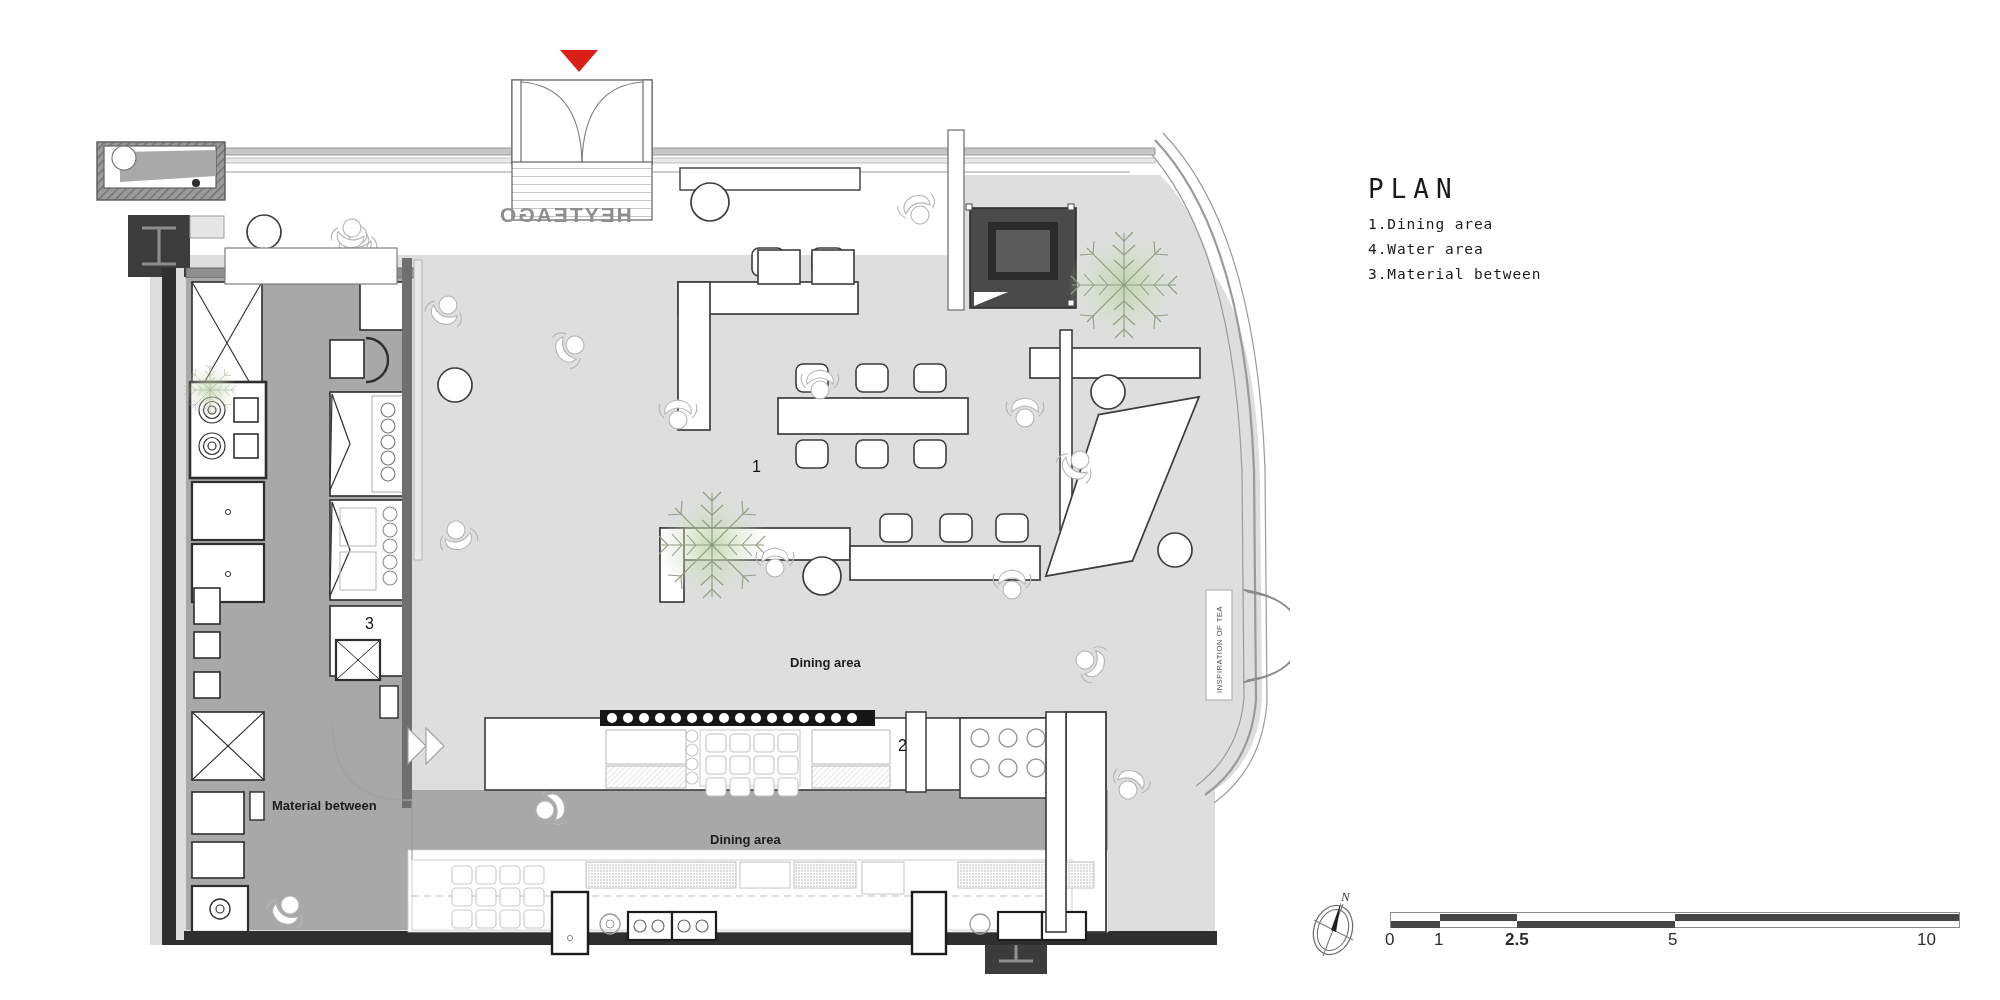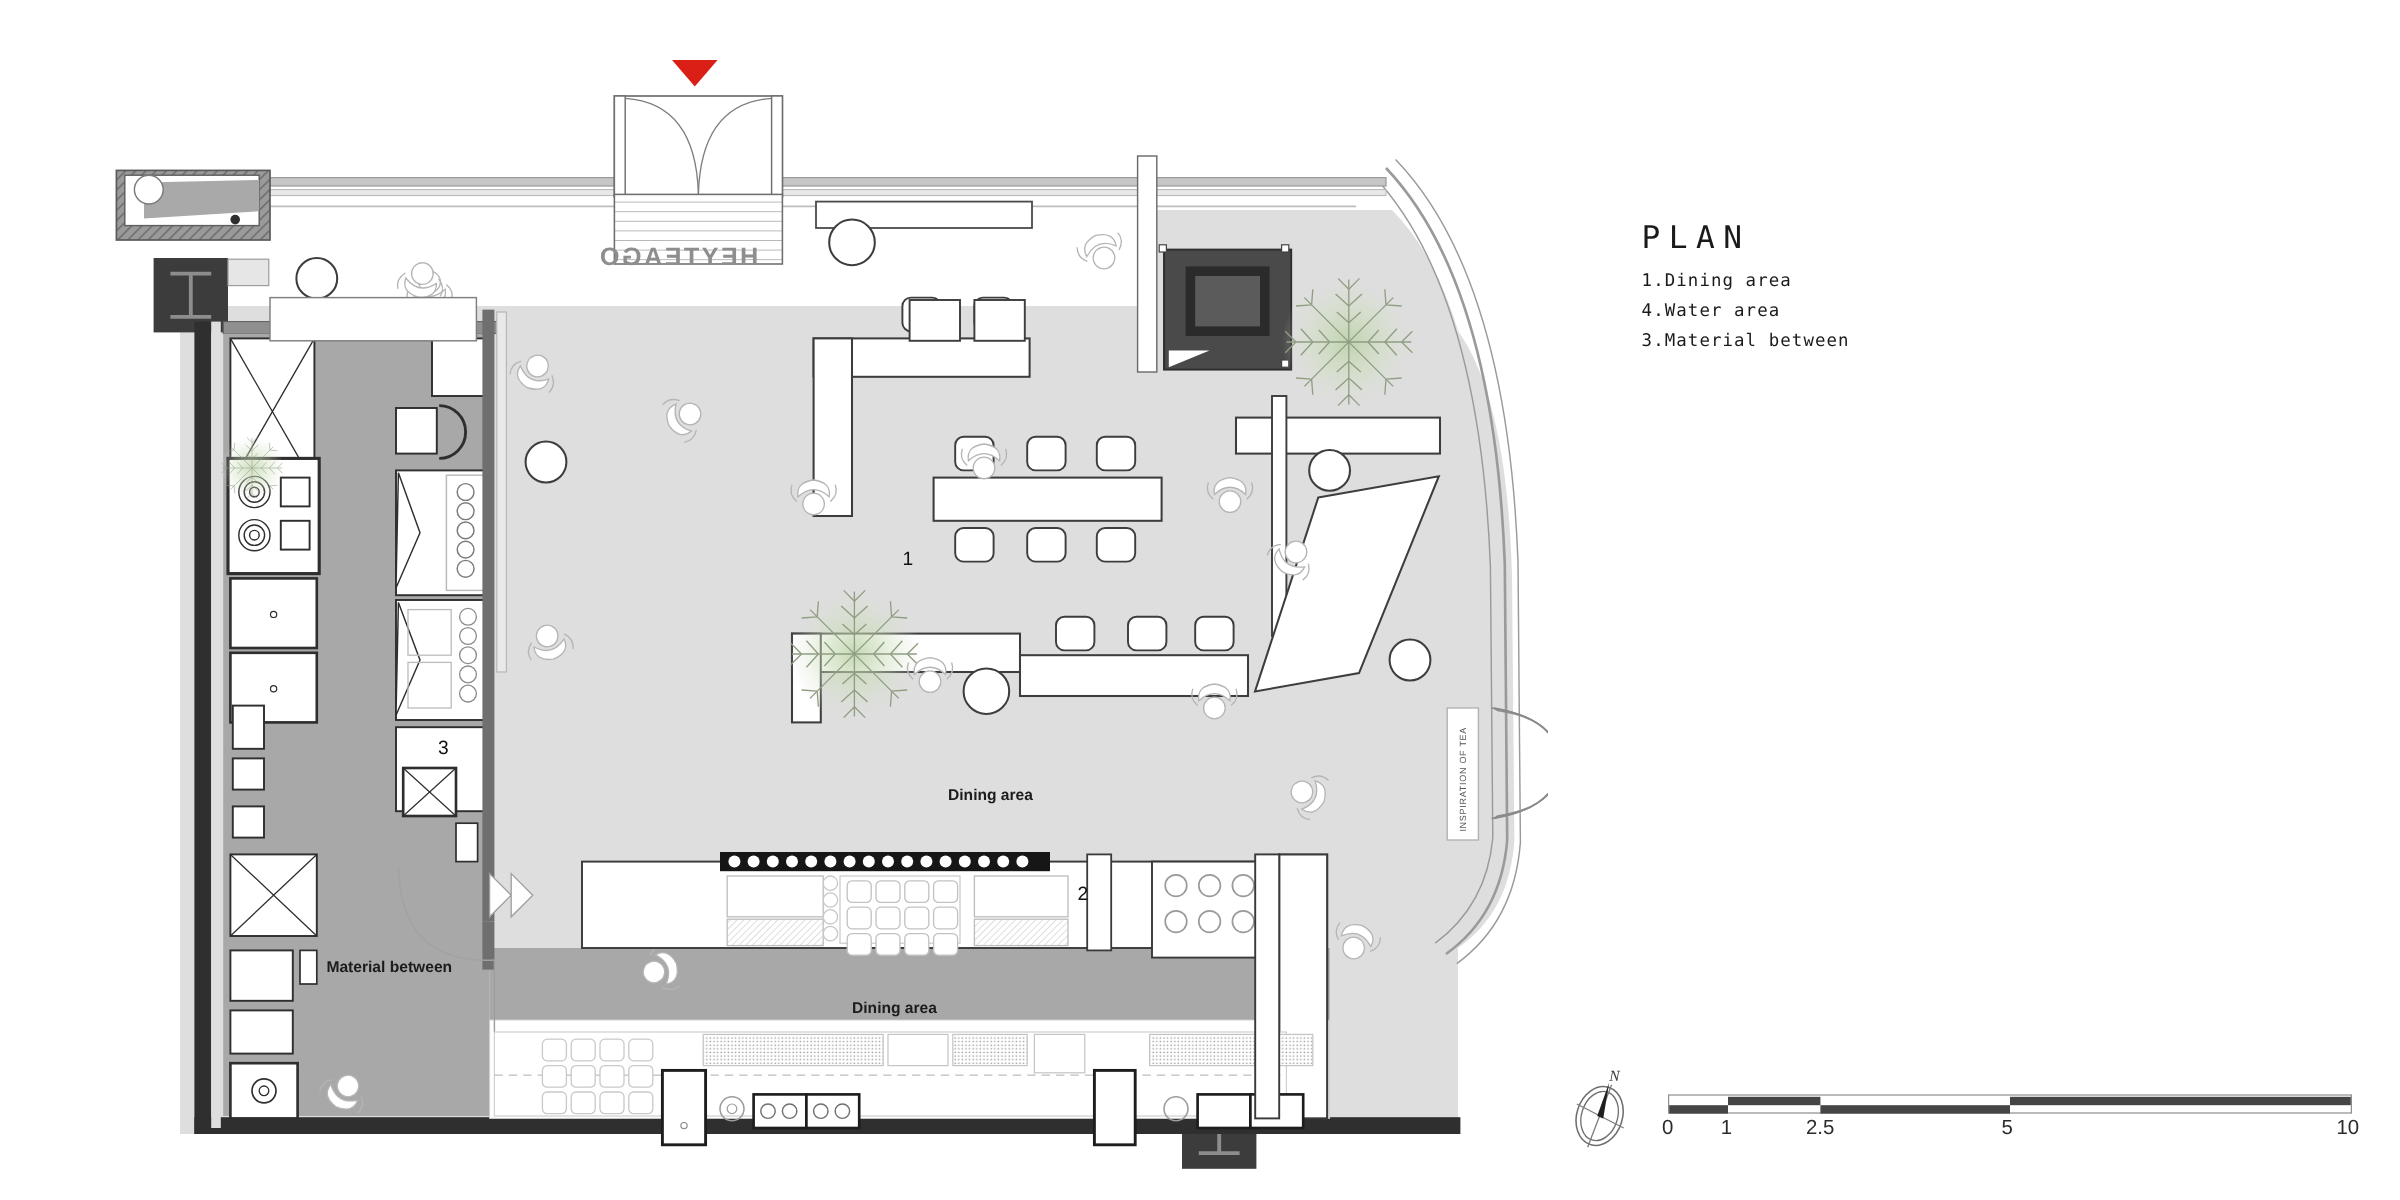--- a/index.html
+++ b/index.html
@@ -9,21 +9,21 @@
     background: #ffffff;
     font-family: "Liberation Sans", sans-serif;
     overflow: hidden;
   }
   #root { position: relative; width: 2000px; height: 1000px; background: #fff; }
 
   
   #legend { position: absolute; left: 1368px; top: 168px; }
   #legend .plan-title {
     font-size: 26px; letter-spacing: 7px; color: #1a1a1a;
-    font-weight: 400; margin: 18px 0 14px 0; line-height: 1;
+    font-weight: 400; margin: 8px 0 14px 0; line-height: 1;
     font-family: "DejaVu Sans Mono", monospace;
   }
   #legend .leg-row {
     font-size: 14.5px; color: #1a1a1a; margin-bottom: 9px;
     letter-spacing: 0.9px; font-family: "DejaVu Sans Mono", monospace;
     white-space: nowrap;
   }
 
   
   #scalebar { position: absolute; left: 1390px; top: 912px; width: 570px; }
@@ -506,19 +506,19 @@
 
       <div class="sb-seg" style="left:8.6%; top:1px; width:13.6%;"></div>
       <div class="sb-seg" style="left:50%; top:1px; width:50%;"></div>
 
       <div class="sb-seg" style="left:0%; top:8px; width:8.6%;"></div>
       <div class="sb-seg" style="left:22.2%; top:8px; width:27.8%;"></div>
     </div>
     <div class="sb-labels">
       <span style="left:-5px;">0</span>
       <span style="left:44px;">1</span>
-      <span style="left:115px;">2.5</span>
+      <span style="left:115px;font-weight:bold;">2.5</span>
       <span style="left:278px;">5</span>
-      <span style="left:557px;">10</span>
+      <span style="left:527px;">10</span>
     </div>
   </div>
 
 </div>
 
 </body></html>

